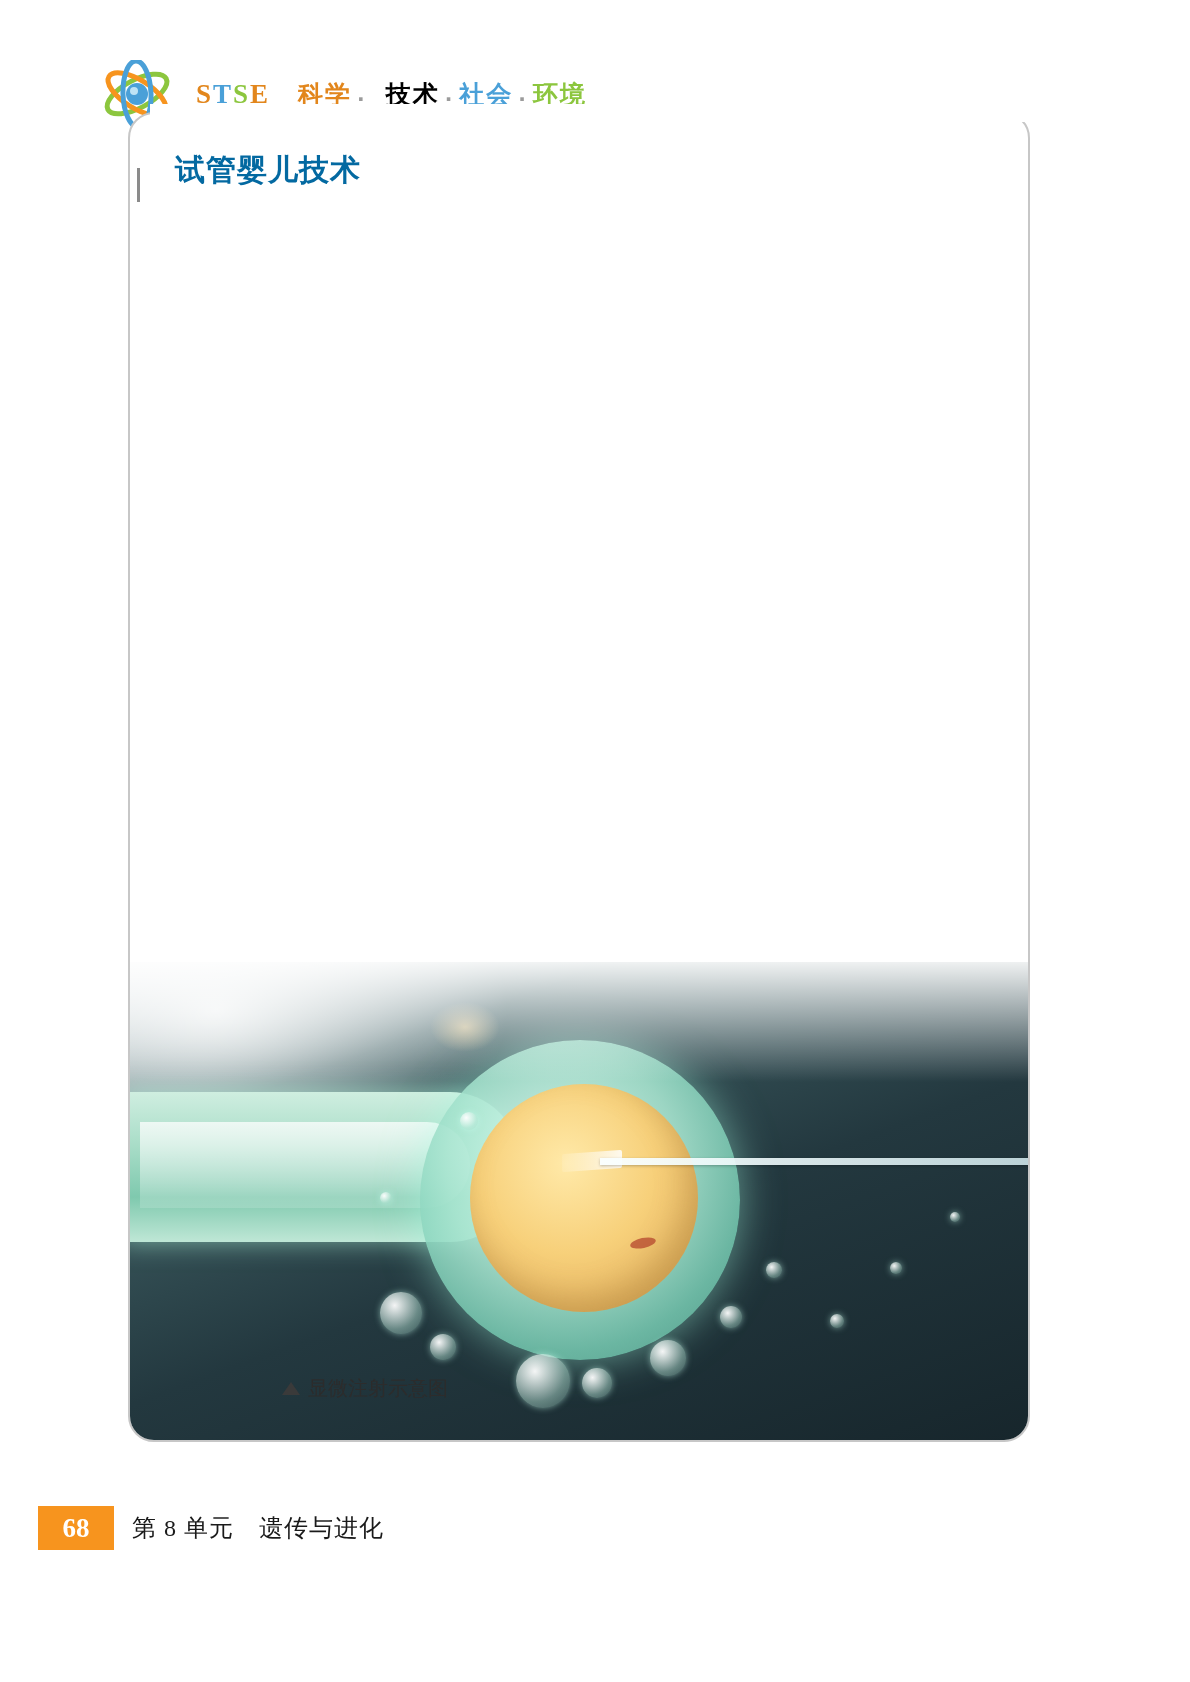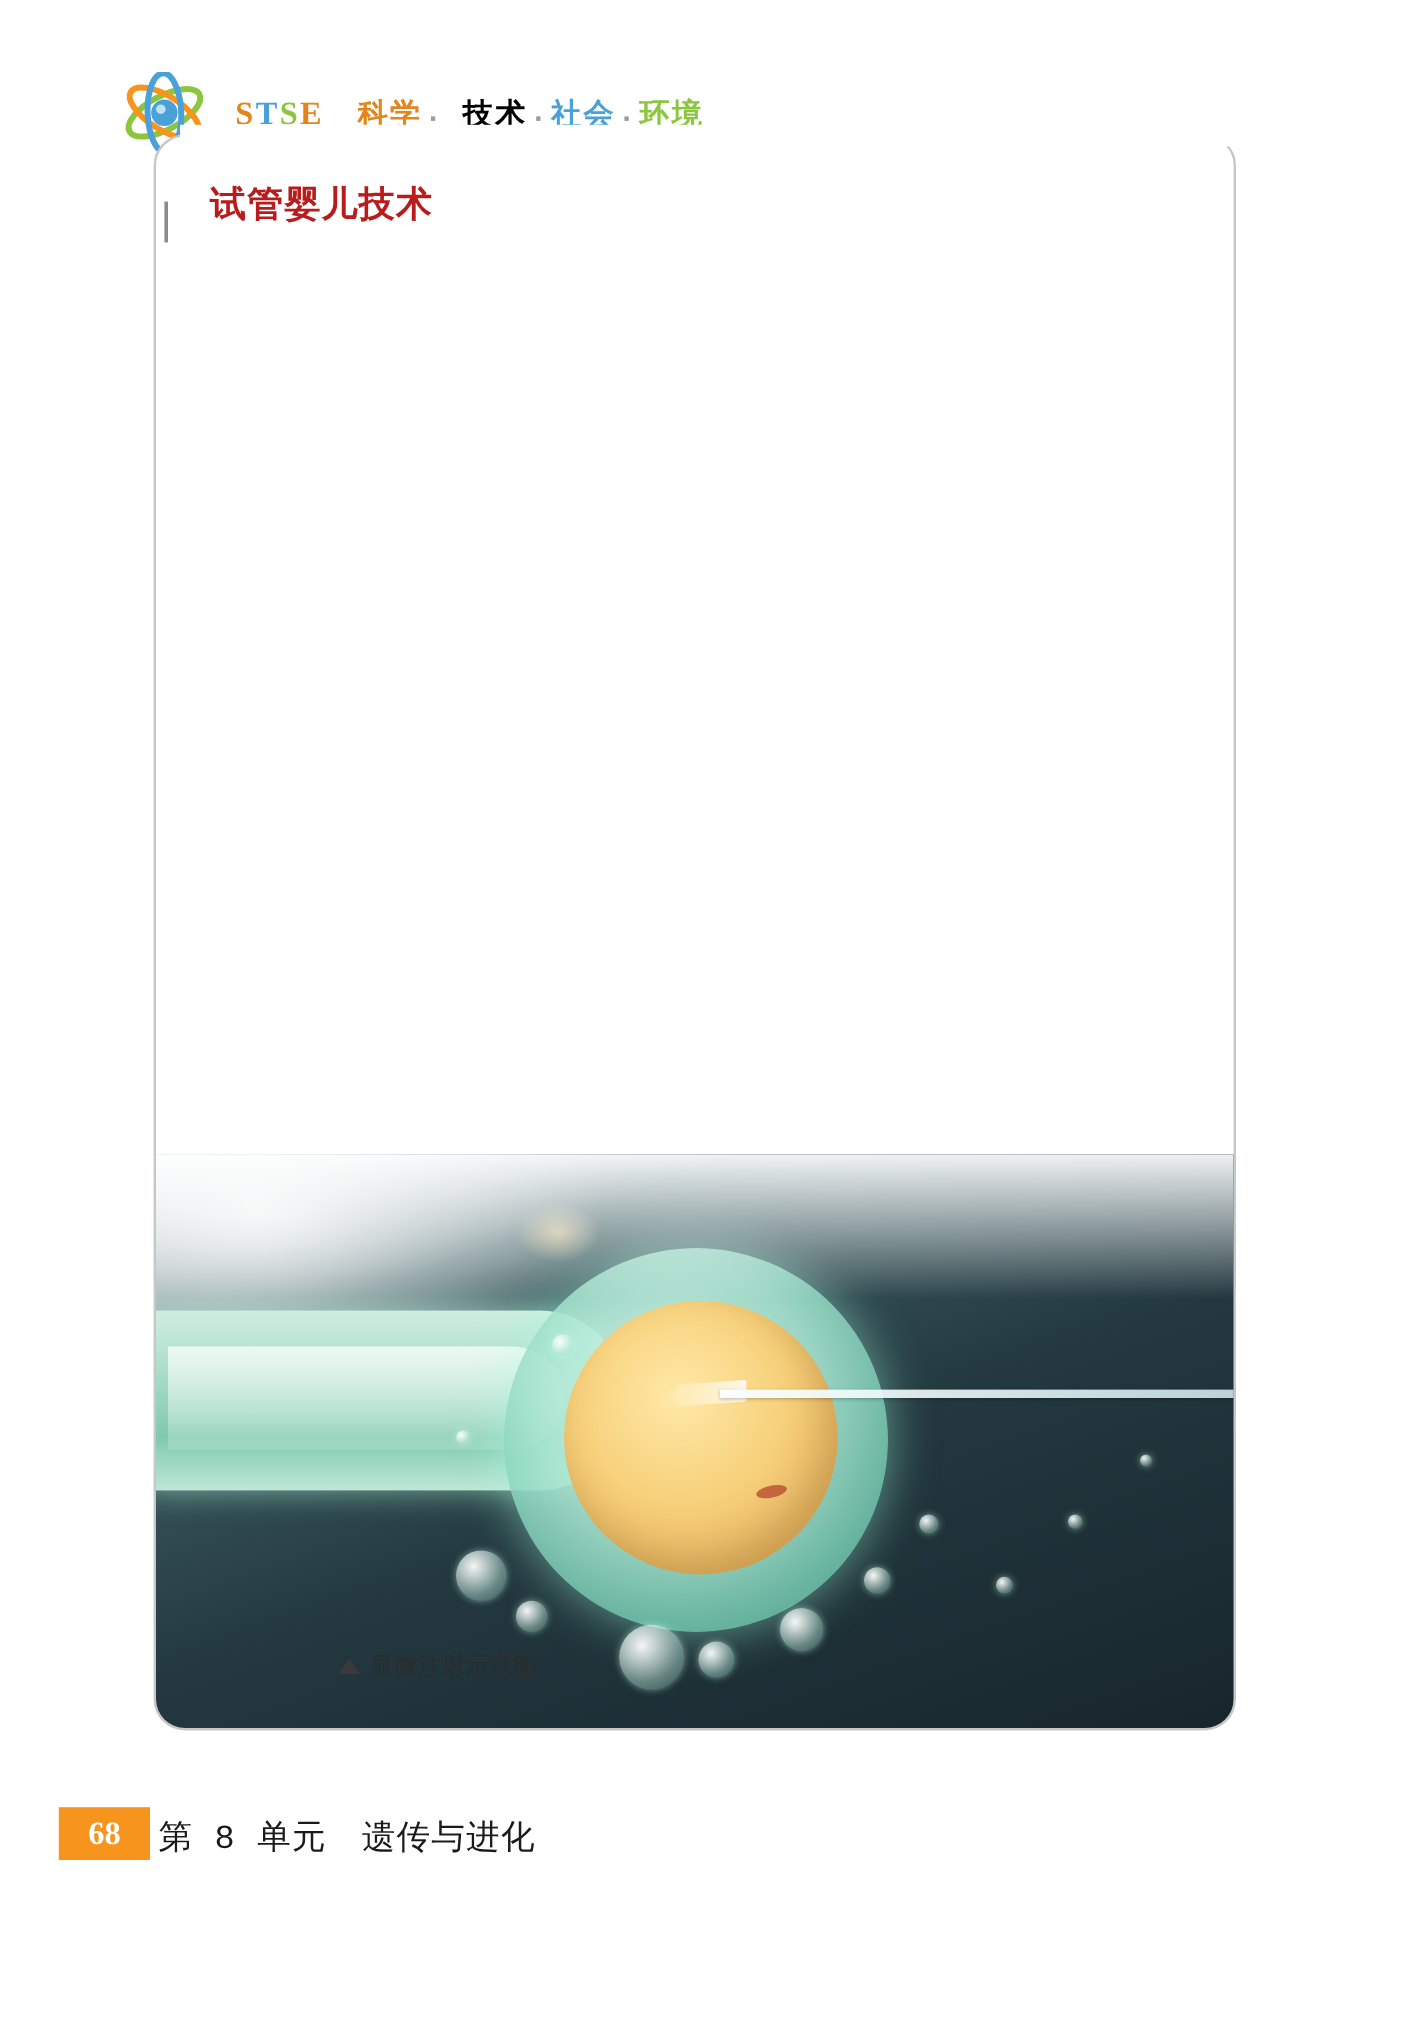--- a/index.html
+++ b/index.html
@@ -109,21 +109,21 @@
   #article {
     position: absolute;
     left: 175px;
     top: 150px;
     width: 810px;
   }
   #article-title {
     font-family: "DejaVu Sans", sans-serif;
     font-weight: bold;
     font-size: 30px;
-    color: #b91c1c;
+    color: #0369a1;
     letter-spacing: 1px;
     margin: 0 0 14px 0;
   }
   .para {
     font-family: "DejaVu Serif", serif;
     font-size: 25.5px;
     line-height: 43px;
     color: #1a1a1a;
     text-align: justify;
     text-justify: inter-ideograph;
@@ -282,34 +282,33 @@
   #page-number-box {
     position: absolute;
     left: 38px;
     top: 0;
     width: 76px;
     height: 44px;
     background: #f7941e;
     display: flex;
     align-items: center;
     justify-content: center;
-    margin-left: 11px;
   }
   #page-number {
     font-family: "Liberation Serif", serif;
     font-size: 27px;
     color: #ffffff;
     font-weight: bold;
   }
   #footer-text {
     position: absolute;
     left: 132px;
     top: 6px;
-    font-family: Liberation Mono, monospace;
-    font-size: 28px;
+    font-family: Liberation Serif, serif;
+    font-size: 24px;
     color: #1a1a1a;
     letter-spacing: 1px;
   }
 </style>
 </head>
 <body>
 
 <div id="page">
 
   <div id="stse-header">

